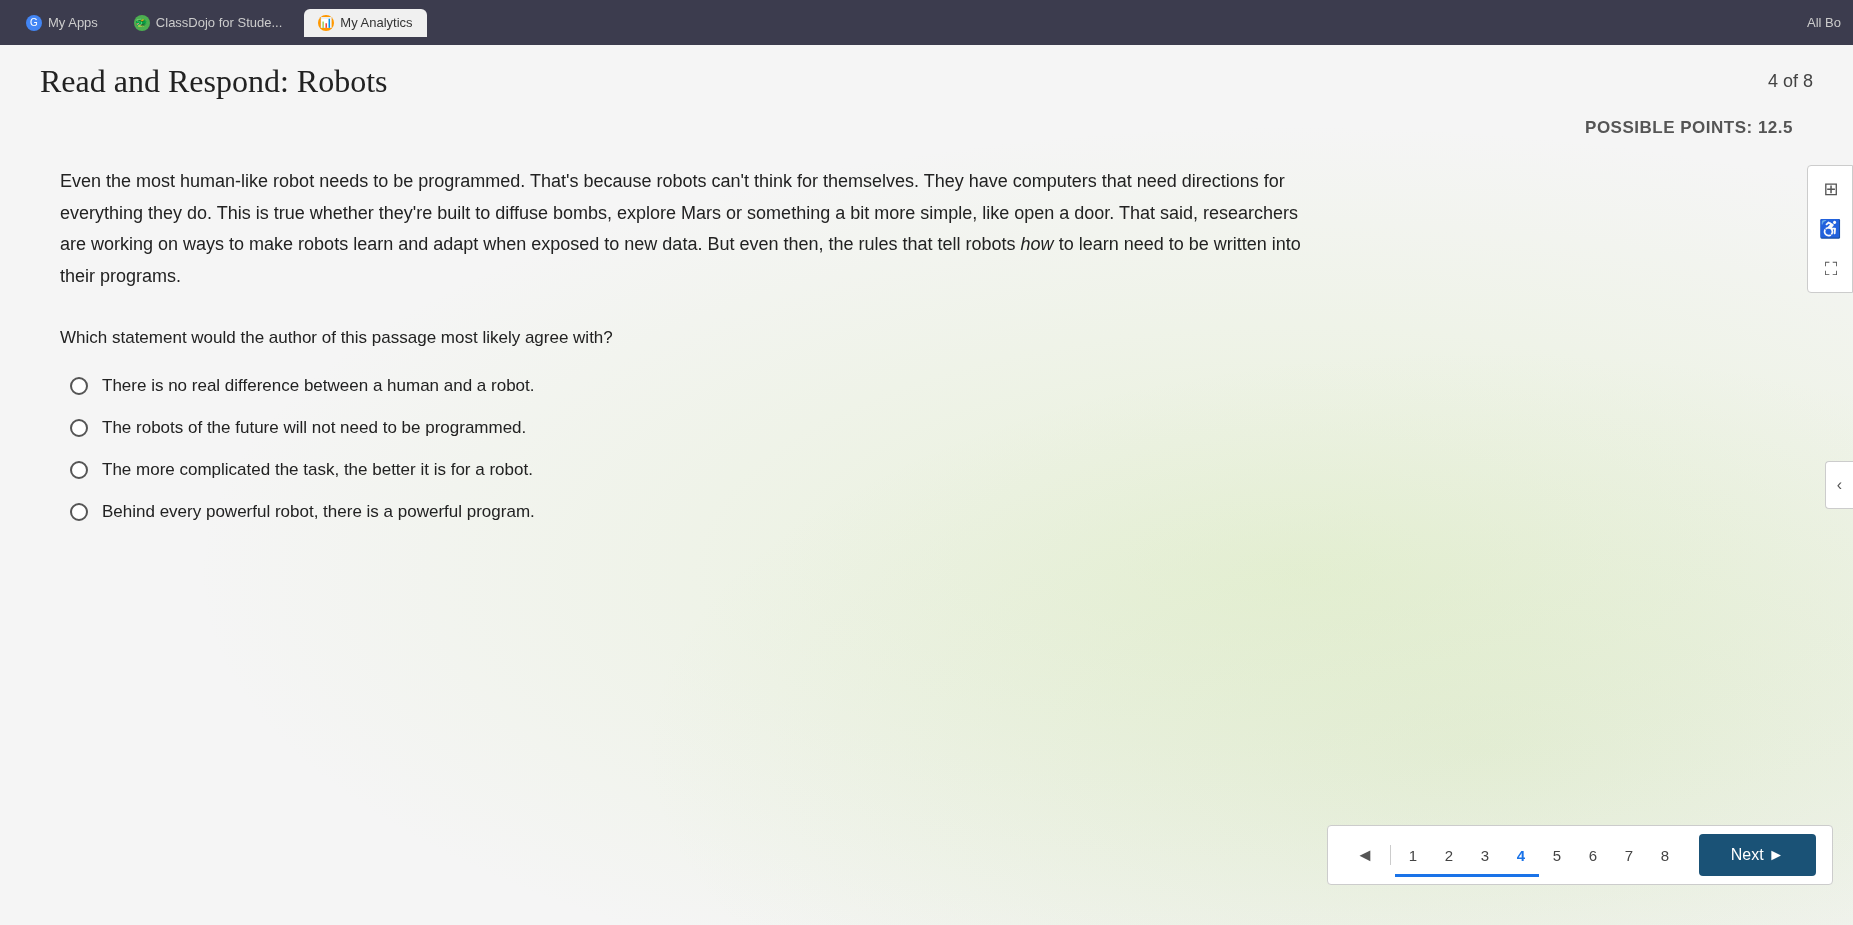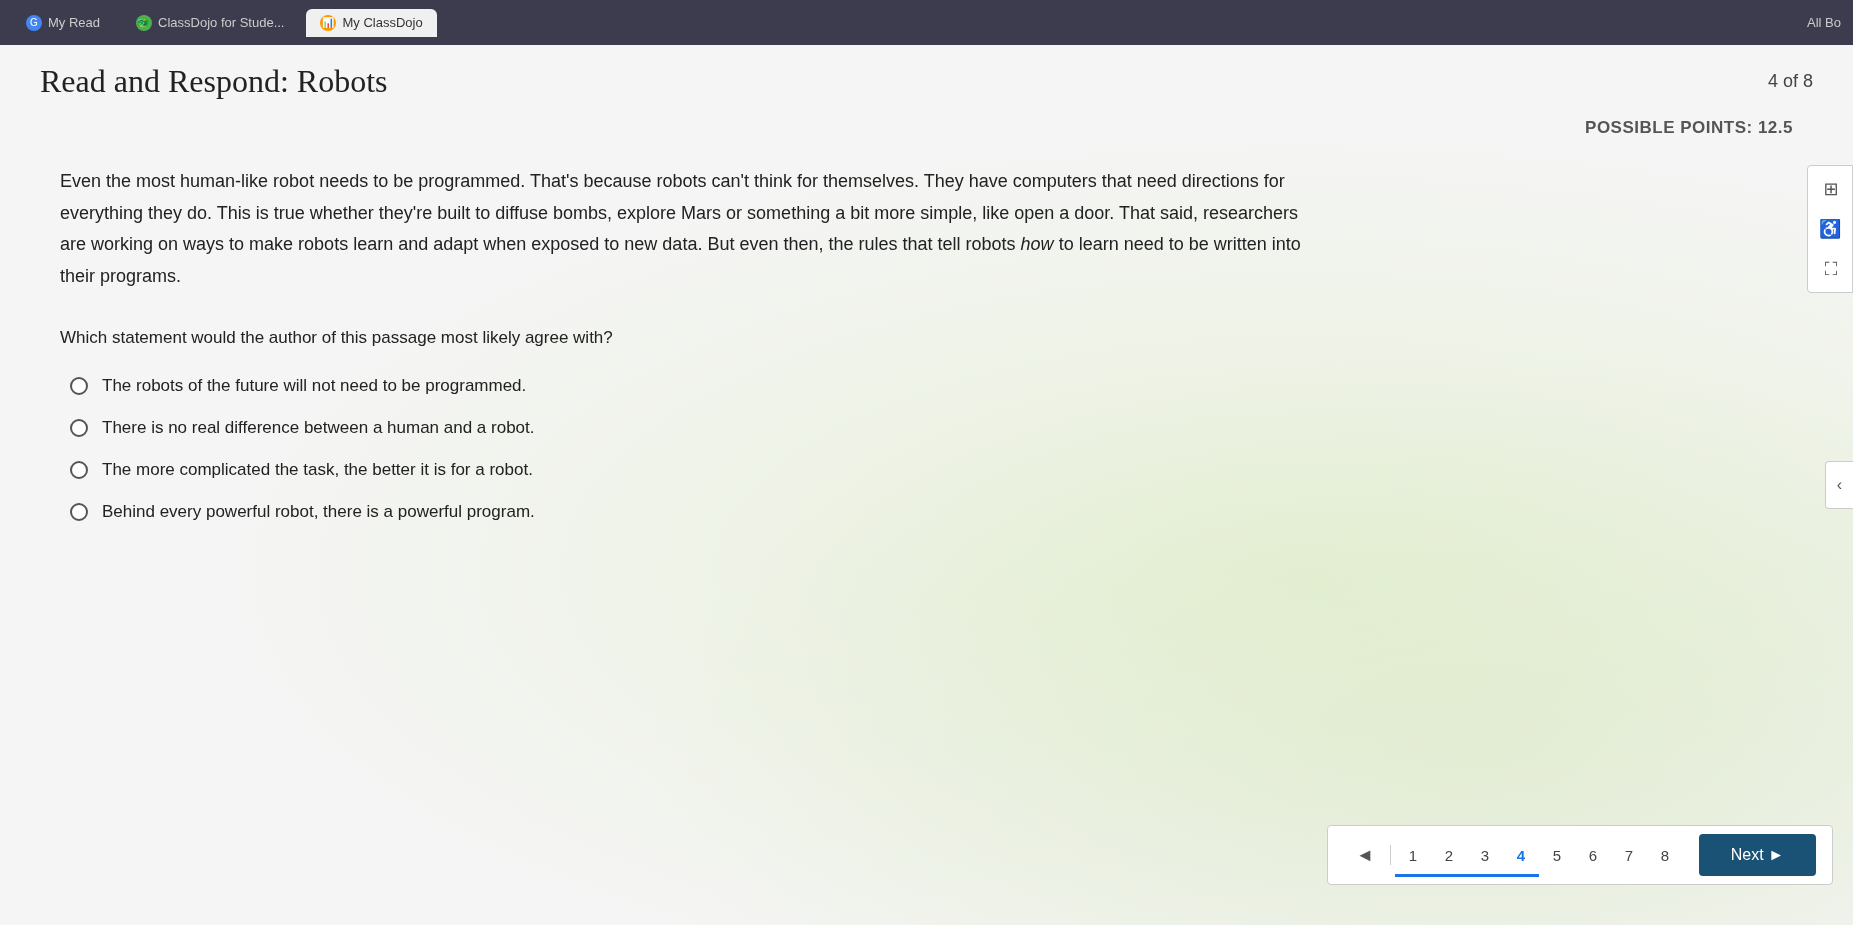--- a/index.html
+++ b/index.html
@@ -263,29 +263,29 @@
       background: #ccc;
       margin: 0 4px;
     }
   </style>
 </head>
 <body>
 
 <div class="browser-bar">
   <div class="browser-tab">
     <span class="tab-icon google">G</span>
-    <span>My Read</span>
+    <span>My Apps</span>
   </div>
   <div class="browser-tab">
     <span class="tab-icon dojo">🐲</span>
     <span>ClassDojo for Stude...</span>
   </div>
   <div class="browser-tab active">
     <span class="tab-icon analytics">📊</span>
-    <span>My ClassDojo</span>
+    <span>My Analytics</span>
   </div>
   <div class="browser-right">
     <span>All Bo</span>
   </div>
 </div>
 
 <div class="main-content">
 
   <div class="page-title-bar">
     <h1 class="page-title">Read and Respond: Robots</h1>
@@ -310,25 +310,25 @@
 
     <div class="passage-text">
       Even the most human-like robot needs to be programmed. That's because robots can't think for themselves. They have computers that need directions for everything they do. This is true whether they're built to diffuse bombs, explore Mars or something a bit more simple, like open a door. That said, researchers are working on ways to make robots learn and adapt when exposed to new data. But even then, the rules that tell robots <em>how</em> to learn need to be written into their programs.
     </div>
 
     <div class="question-text">Which statement would the author of this passage most likely agree with?</div>
 
     <div class="answer-options">
       <div class="answer-option">
         <span class="radio-circle"></span>
-        <span>The robots of the future will not need to be programmed.</span>
+        <span>There is no real difference between a human and a robot.</span>
       </div>
       <div class="answer-option">
         <span class="radio-circle"></span>
-        <span>There is no real difference between a human and a robot.</span>
+        <span>The robots of the future will not need to be programmed.</span>
       </div>
       <div class="answer-option">
         <span class="radio-circle"></span>
         <span>The more complicated the task, the better it is for a robot.</span>
       </div>
       <div class="answer-option">
         <span class="radio-circle"></span>
         <span>Behind every powerful robot, there is a powerful program.</span>
       </div>
     </div>

